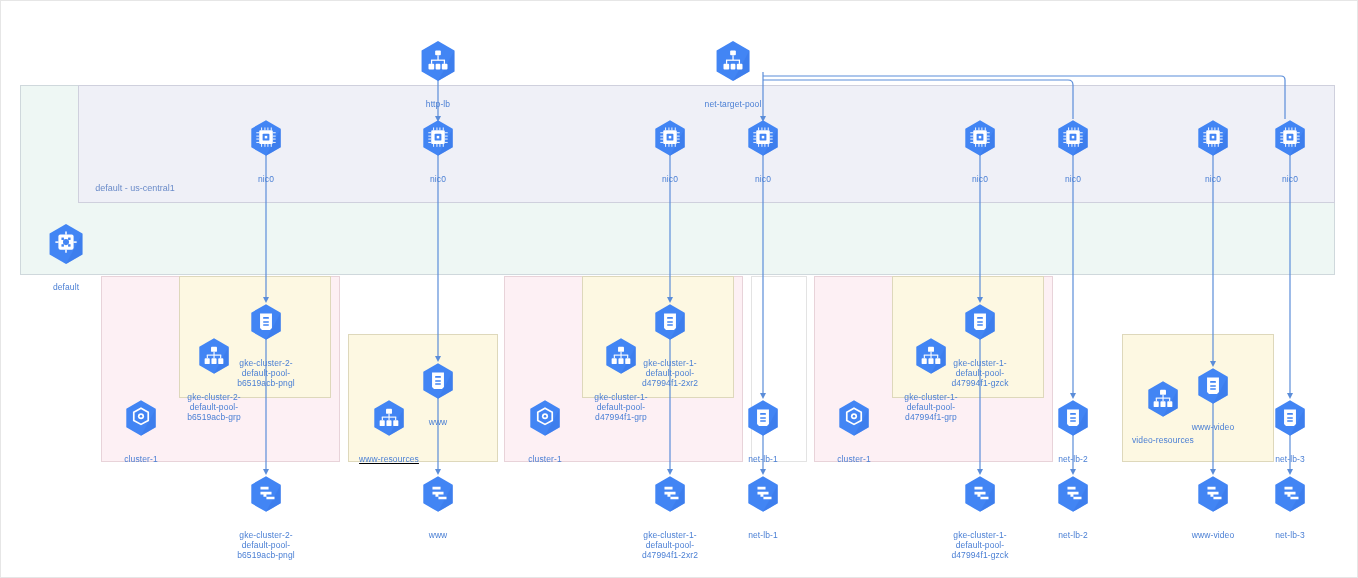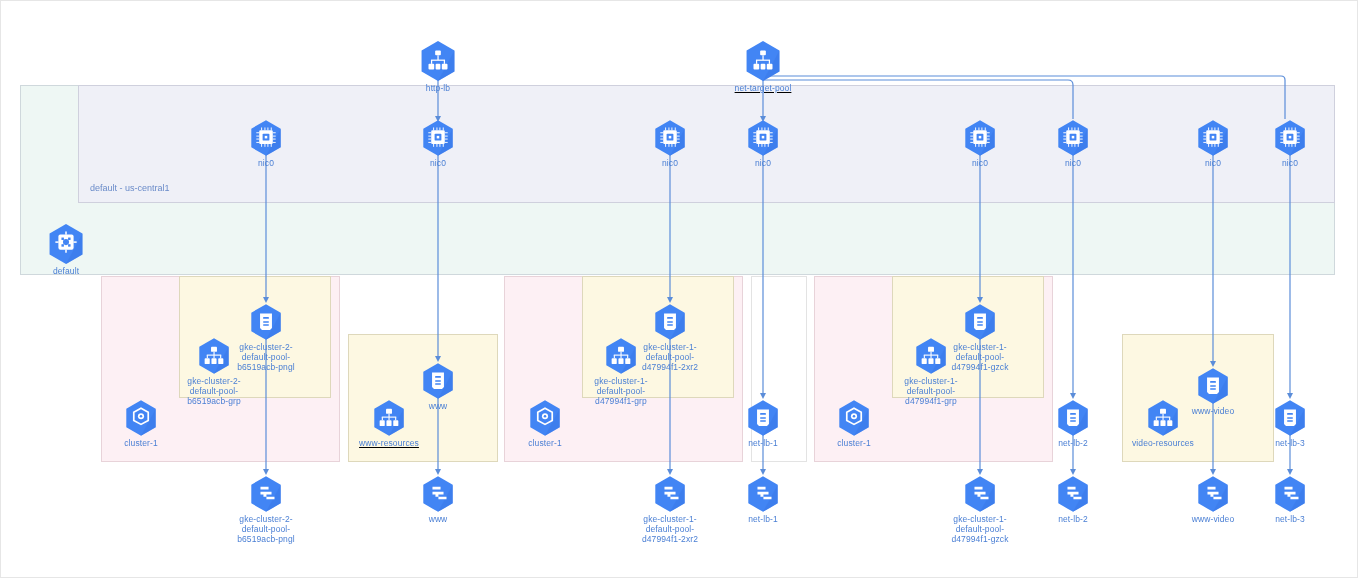--- a/index.html
+++ b/index.html
@@ -28,21 +28,21 @@
   .box-subnet{background:#eff0f7;border:1px solid #cfd0dd;}
   .box-cluster{background:#fdf0f4;border:1px solid #e8d3d9;}
   .box-pool{background:#fdf8e2;border:1px solid #ded8bb;}
   .box-plain{background:#ffffff;border:1px solid #e3e3e3;}
 
   .box-label{
     position:absolute;
     color:#6a8bc9;
     font-size:9px;
     line-height:11px;
-    text-align:left;
+    text-align:center;
     width:90px;
     pointer-events:none;
   }
 
   
   #edges{position:absolute;left:0;top:0;width:1358px;height:578px;}
 
   
   .node{
     position:absolute;
@@ -52,21 +52,21 @@
     cursor:pointer;
   }
   .node .hex{
     width:34px;height:38px;margin:0 auto;
     position:relative;
   }
   .node .cap{
     color:#4a7fd4;
     font-size:8.5px;
     line-height:10px;
-    margin-top:1px;
+    margin-top:17px;
     white-space:pre-line;
     letter-spacing:.1px;
   }
   .node.big .hex{width:38px;height:42px;}
 </style>
 </head>
 <body>
 
 <div id="canvas">
   <div class="frame-border"></div>
@@ -127,21 +127,21 @@
               <rect x="17.5" y="25" width="5" height="6" rx="1"></rect>
               <rect x="24" y="25" width="6" height="6" rx="1"></rect>
               <rect x="19.4" y="16" width="1.3" height="5"></rect>
               <rect x="12.6" y="20.5" width="14.8" height="1.3"></rect>
               <rect x="12.6" y="21" width="1.3" height="4"></rect>
               <rect x="26.1" y="21" width="1.3" height="4"></rect>
             </g>
           </svg></div>
         <div class="cap">http-lb</div>
       </div>
-      <div class="node big" style="left: 763px; top: 40px; text-decoration: underline;">
+      <div class="node big" style="left: 733px; top: 40px;">
         <div class="hex"><svg width="38" height="42" viewBox="0 0 40 44">
             <path d="M20 1 L37.3 11 L37.3 33 L20 43 L2.7 33 L2.7 11 Z" fill="#4285f4"></path>
             <path d="M20 43 L37.3 33 L37.3 11 Z" fill="#3b78e7" opacity="0.55"></path>
             <g fill="#fff">
               <rect x="17" y="11" width="6" height="5" rx="1"></rect>
               <rect x="10" y="25" width="6" height="6" rx="1"></rect>
               <rect x="17.5" y="25" width="5" height="6" rx="1"></rect>
               <rect x="24" y="25" width="6" height="6" rx="1"></rect>
               <rect x="19.4" y="16" width="1.3" height="5"></rect>
               <rect x="12.6" y="20.5" width="14.8" height="1.3"></rect>
@@ -614,21 +614,21 @@
             <path d="M20 43 L37.3 33 L37.3 11 Z" fill="#3b78e7" opacity="0.55"></path>
             <g fill="#fff">
               <path d="M13 12 h14 v17 l-2.3 2.4 h-9.4 L13 29 Z"></path>
               <rect x="16.5" y="16" width="7" height="2.2" rx="1" fill="#4285f4"></rect>
               <rect x="16.5" y="21" width="7" height="1.8" rx="0.9" fill="#4285f4"></rect>
               <rect x="16.5" y="24.6" width="7" height="1.8" rx="0.9" fill="#4285f4"></rect>
             </g>
           </svg></div>
         <div class="cap">www-video</div>
       </div>
-      <div class="node" style="left: 1163px; top: 399px;">
+      <div class="node" style="left: 1163px; top: 380px;">
         <div class="hex"><svg width="34" height="38" viewBox="0 0 40 44">
             <path d="M20 1 L37.3 11 L37.3 33 L20 43 L2.7 33 L2.7 11 Z" fill="#4285f4"></path>
             <path d="M20 43 L37.3 33 L37.3 11 Z" fill="#3b78e7" opacity="0.55"></path>
             <g fill="#fff">
               <rect x="16.5" y="11" width="7" height="6" rx="1"></rect>
               <rect x="19.4" y="17" width="1.3" height="4"></rect>
               <rect x="11.5" y="20.3" width="17" height="1.3"></rect>
               <rect x="11.5" y="21" width="1.3" height="3.6"></rect>
               <rect x="19.4" y="21" width="1.3" height="3.6"></rect>
               <rect x="27.2" y="21" width="1.3" height="3.6"></rect>

